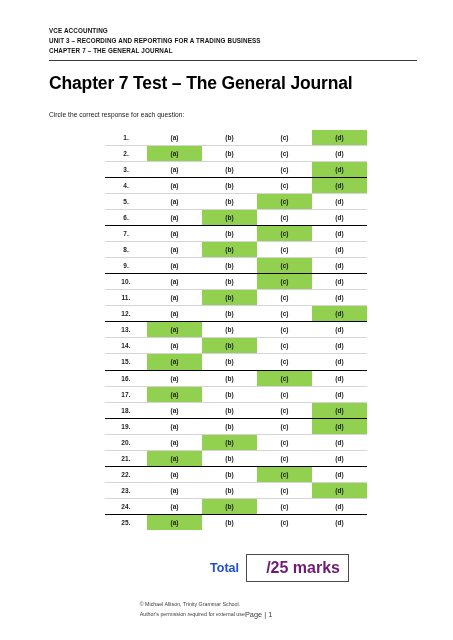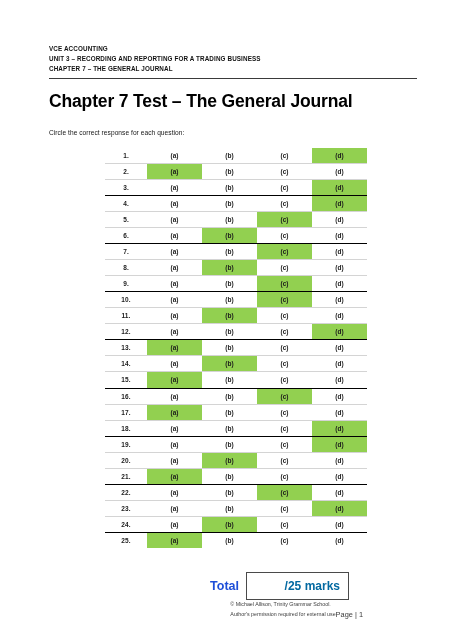--- a/index.html
+++ b/index.html
@@ -14,21 +14,21 @@
     color: #000000;
     overflow: hidden;
     position: relative;
   }
 
   .page {
     position: relative;
     width: 399px;
     height: 640px;
     box-sizing: border-box;
-    padding: 44px 36px 0 49px;
+    padding: 26px 36px 0 49px;
   }
 
   
   .doc-header {
     font-size: 6.3px;
     font-weight: bold;
     line-height: 1.62;
     letter-spacing: 0.12px;
     color: #111111;
     padding-bottom: 3px;
@@ -104,34 +104,34 @@
   }
   .total-box {
     width: 103px;
     height: 28px;
     border: 1.1px solid #4a4a4a;
     display: flex;
     align-items: center;
     justify-content: flex-end;
     padding-right: 8px;
     box-sizing: border-box;
-    font-size: 12px;
-    font-weight: bold;
-    color: #0369a1;
+    font-size: 16px;
+    font-weight: bold;
+    color: #701a75;
   }
 
   
   .doc-footer {
     position: absolute;
     left: 49px;
     right: 36px;
     bottom: 21px;
     display: flex;
     align-items: flex-end;
-    justify-content: flex-end;
+    justify-content: center;
   }
   .footer-left {
     font-size: 5.3px;
     line-height: 1.75;
     color: #3c3c3c;
   }
   .footer-right {
     font-size: 7.4px;
     color: #3c3c3c;
   }

